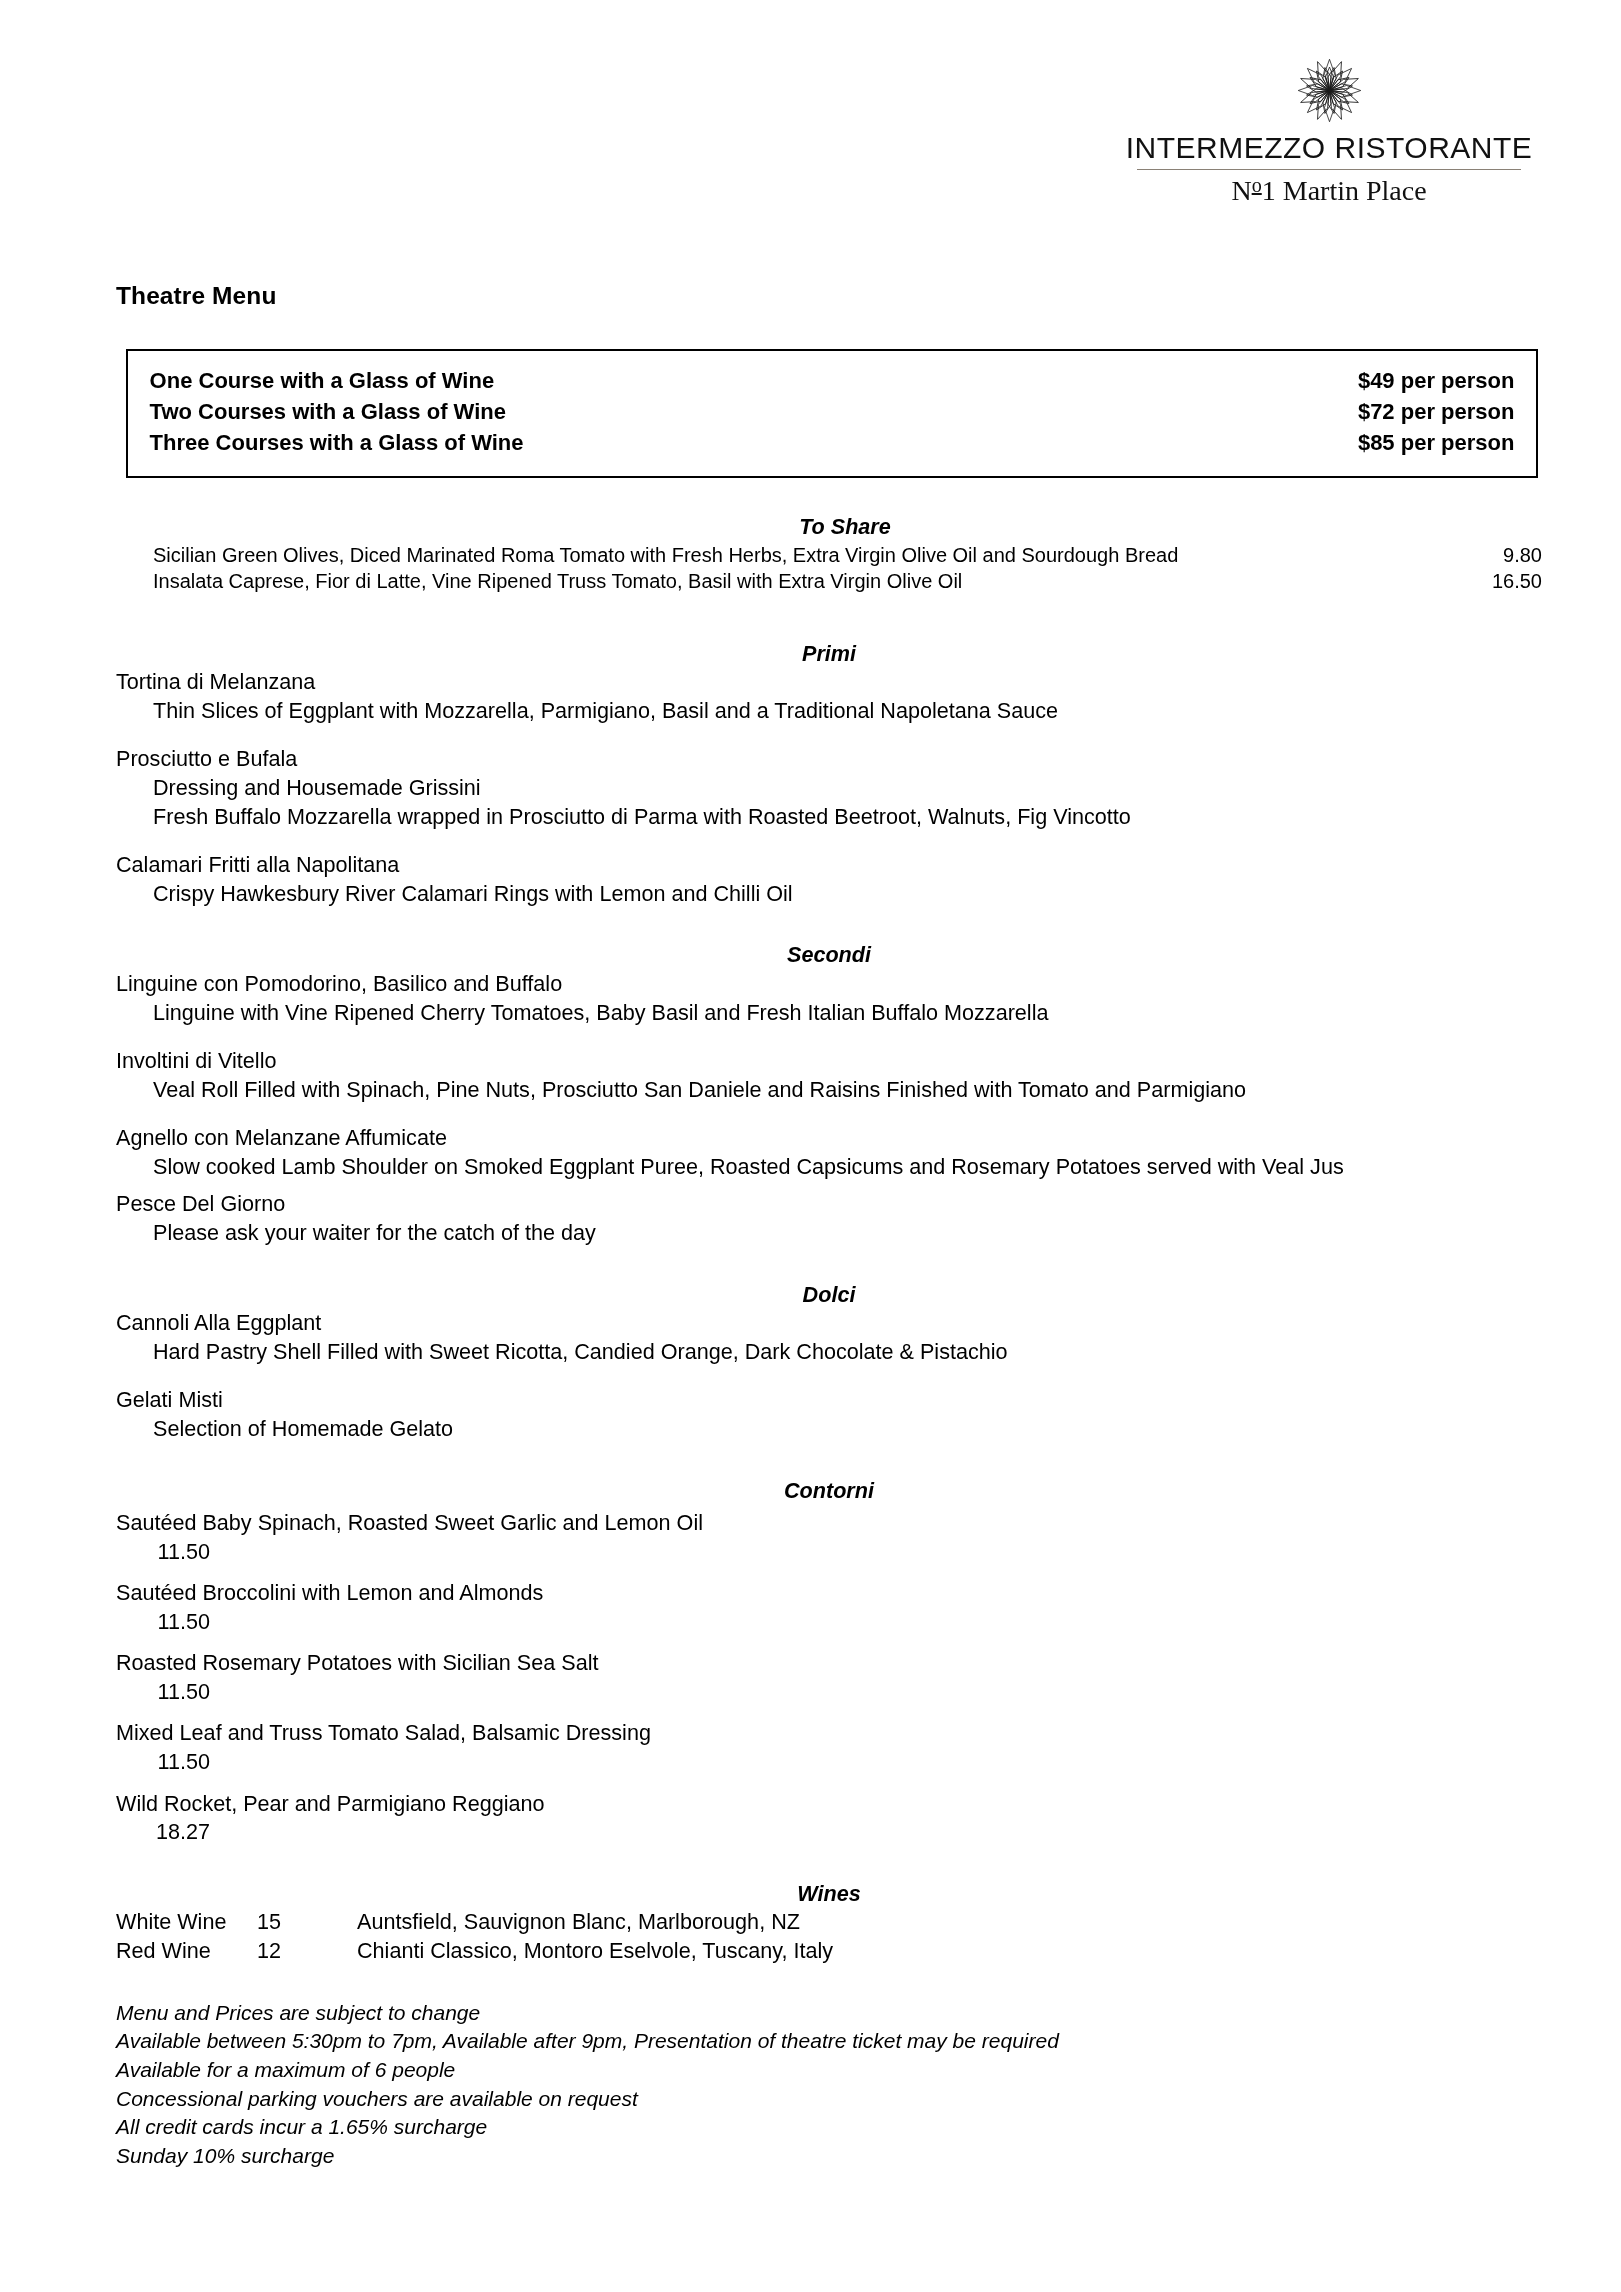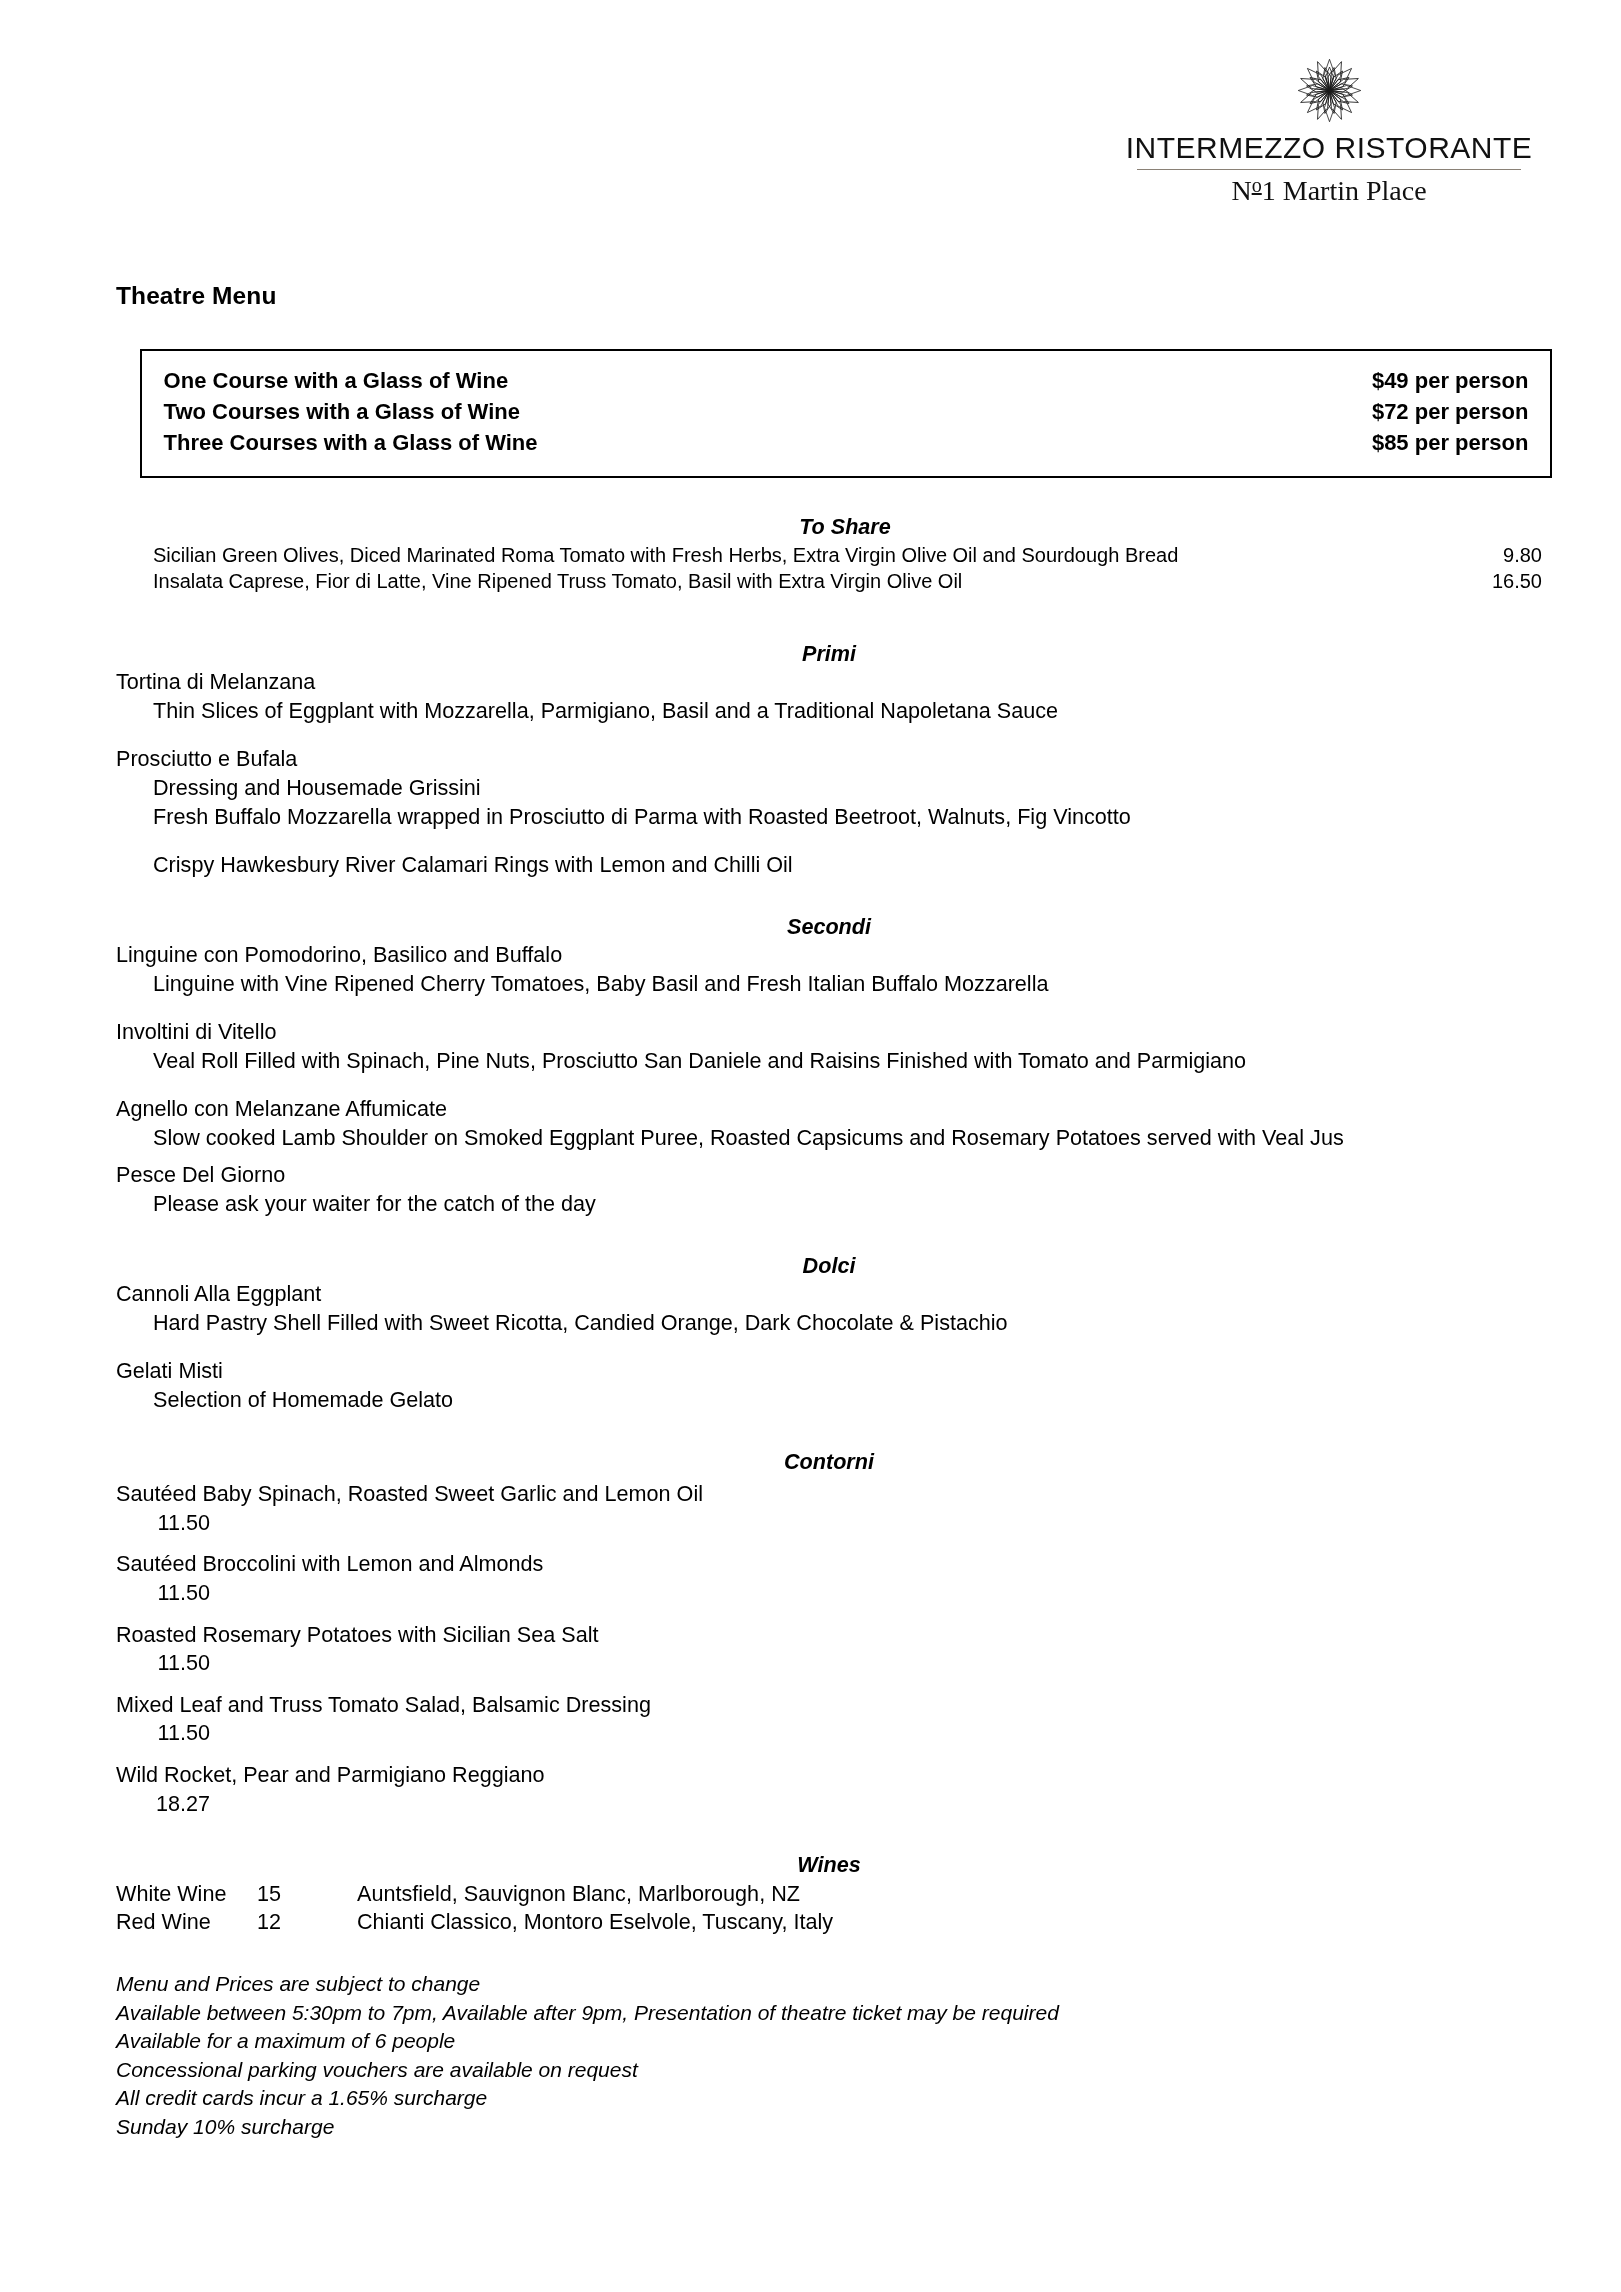--- a/index.html
+++ b/index.html
@@ -72,21 +72,21 @@
     left: 116px;
     top: 282px;
     font-size: 24.5px;
     font-weight: bold;
     letter-spacing: 0.1px;
   }
 
   
   .price-box {
     position: absolute;
-    left: 140px;
+    left: 126px;
     top: 349px;
     width: 1412px;
     height: 129px;
     border: 2.9px solid #000;
     padding: 13.7px 21.6px 0 21.6px;
   }
   .price-row {
     display: flex;
     justify-content: space-between;
     align-items: baseline;
@@ -269,20 +269,21 @@
         <div class="dish-desc">Thin Slices of Eggplant with Mozzarella, Parmigiano, Basil and a Traditional Napoletana Sauce</div>
       </div>
       <div class="spacer-md"></div>
       <div class="dish">
         <div class="dish-name">Prosciutto e Bufala</div>
         <div class="dish-desc">Dressing and Housemade Grissini</div>
         <div class="dish-desc">Fresh Buffalo Mozzarella wrapped in Prosciutto di Parma with Roasted Beetroot, Walnuts, Fig Vincotto</div>
       </div>
       <div class="spacer-md"></div>
       <div class="dish">
+        <div class="dish-name">Calamari Fritti alla Napolitana</div>
         <div class="dish-desc">Crispy Hawkesbury River Calamari Rings with Lemon and Chilli Oil</div>
       </div>
     </div>
 
     <div class="spacer-lg"></div>
 
     <div class="section">
       <div class="section-heading">Secondi</div>
       <div class="dish">
         <div class="dish-name">Linguine con Pomodorino, Basilico and Buffalo</div>

